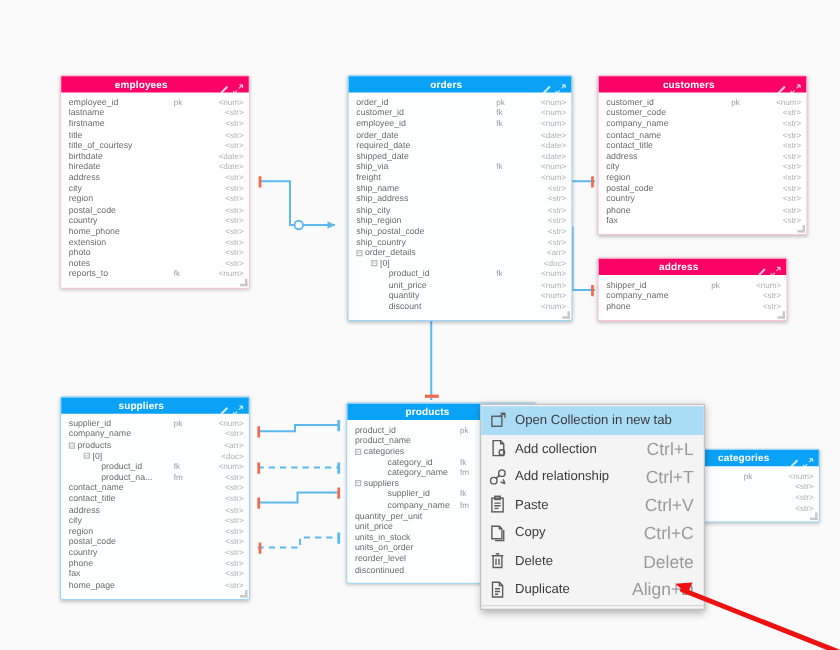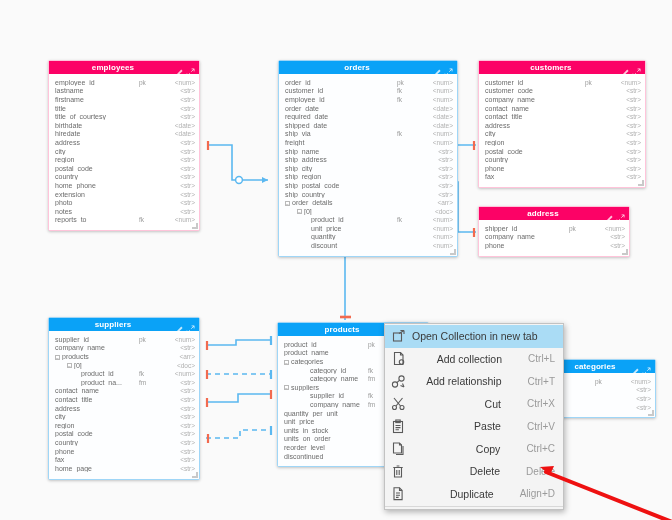--- a/index.html
+++ b/index.html
@@ -77,26 +77,25 @@
     position:absolute; z-index:20;
     background:#f4f4f4;
     border:1px solid #c2c2c2;
     box-shadow:1px 2px 6px rgba(0,0,0,.3);
     padding:1px 0;
   }
   .mi {
     display:flex; align-items:center; height:22.5px;
     padding:0 8px 0 6px; font-size:10.5px; color:#3a3a3a;
     white-space:nowrap;
-    text-align:right;
   }
   .mi.sel { background:#aadcf5; }
   .mi .mico { width:15px; height:15px; margin-right:6px; flex:0 0 15px; }
   .mi .mlbl { flex:1; }
-  .mi .mkey { color:#9a9a9a; font-size:10px; margin-left:26px; }
+  .mi .mkey { color:#9a9a9a; font-size:14px; margin-left:26px; }
   .mi .marrow { color:#7a7a7a; font-size:10.5px; margin-left:26px; }
   .msep { height:1px; background:#d8d8d8; margin:1px 0; }
 
   
   #annot { position:absolute; z-index:30; left:0; top:0; width:672px; height:520px; pointer-events:none; }
 </style>
 </head>
 <body style="background: rgb(250, 250, 250);">
 
 <div id="canvas">
@@ -714,29 +713,20 @@
         <span class="mico"><svg viewBox="0 0 15 15" width="15" height="15">
             <circle cx="4" cy="10.5" r="2.6" stroke="#5a5a5a" fill="none" stroke-width="1.1"></circle>
             <circle cx="10.5" cy="4.5" r="2.6" stroke="#5a5a5a" fill="none" stroke-width="1.1"></circle>
             <path d="M5.8 8.7 L8.7 6.1 M9.5 11.5 l3.5 1.5 M11.5 9.5 l1.5 3.5" stroke="#5a5a5a" fill="none" stroke-width="1.1"></path>
           </svg></span>
         <span class="mlbl">Add relationship</span>
         <span class="mkey">Ctrl+T</span>
       </div>
       <div class="mi">
         <span class="mico"><svg viewBox="0 0 15 15" width="15" height="15">
-            <circle cx="3.5" cy="11.5" r="2" stroke="#5a5a5a" fill="none" stroke-width="1.1"></circle>
-            <circle cx="11" cy="11.5" r="2" stroke="#5a5a5a" fill="none" stroke-width="1.1"></circle>
-            <path d="M5 10 L11.5 2 M9.5 10 L3 2" stroke="#5a5a5a" fill="none" stroke-width="1.1"></path>
-          </svg></span>
-        <span class="mlbl">Cut</span>
-        <span class="mkey">Ctrl+X</span>
-      </div>
-      <div class="mi">
-        <span class="mico"><svg viewBox="0 0 15 15" width="15" height="15">
             <rect x="2.5" y="2.5" width="9" height="11" stroke="#5a5a5a" fill="none" stroke-width="1.1"></rect>
             <rect x="4.8" y="1" width="4.4" height="2.6" stroke="#5a5a5a" fill="none" stroke-width="1.1"></rect>
             <path d="M4.5 6.5 h5 M4.5 8.6 h5 M4.5 10.7 h3.4" stroke="#5a5a5a" fill="none" stroke-width="1.1"></path>
           </svg></span>
         <span class="mlbl">Paste</span>
         <span class="mkey">Ctrl+V</span>
       </div>
       <div class="mi">
         <span class="mico"><svg viewBox="0 0 15 15" width="15" height="15">
             <path d="M2.5 2 h6 l2 2 v8 h-8 z" stroke="#5a5a5a" fill="none" stroke-width="1.1"></path>

